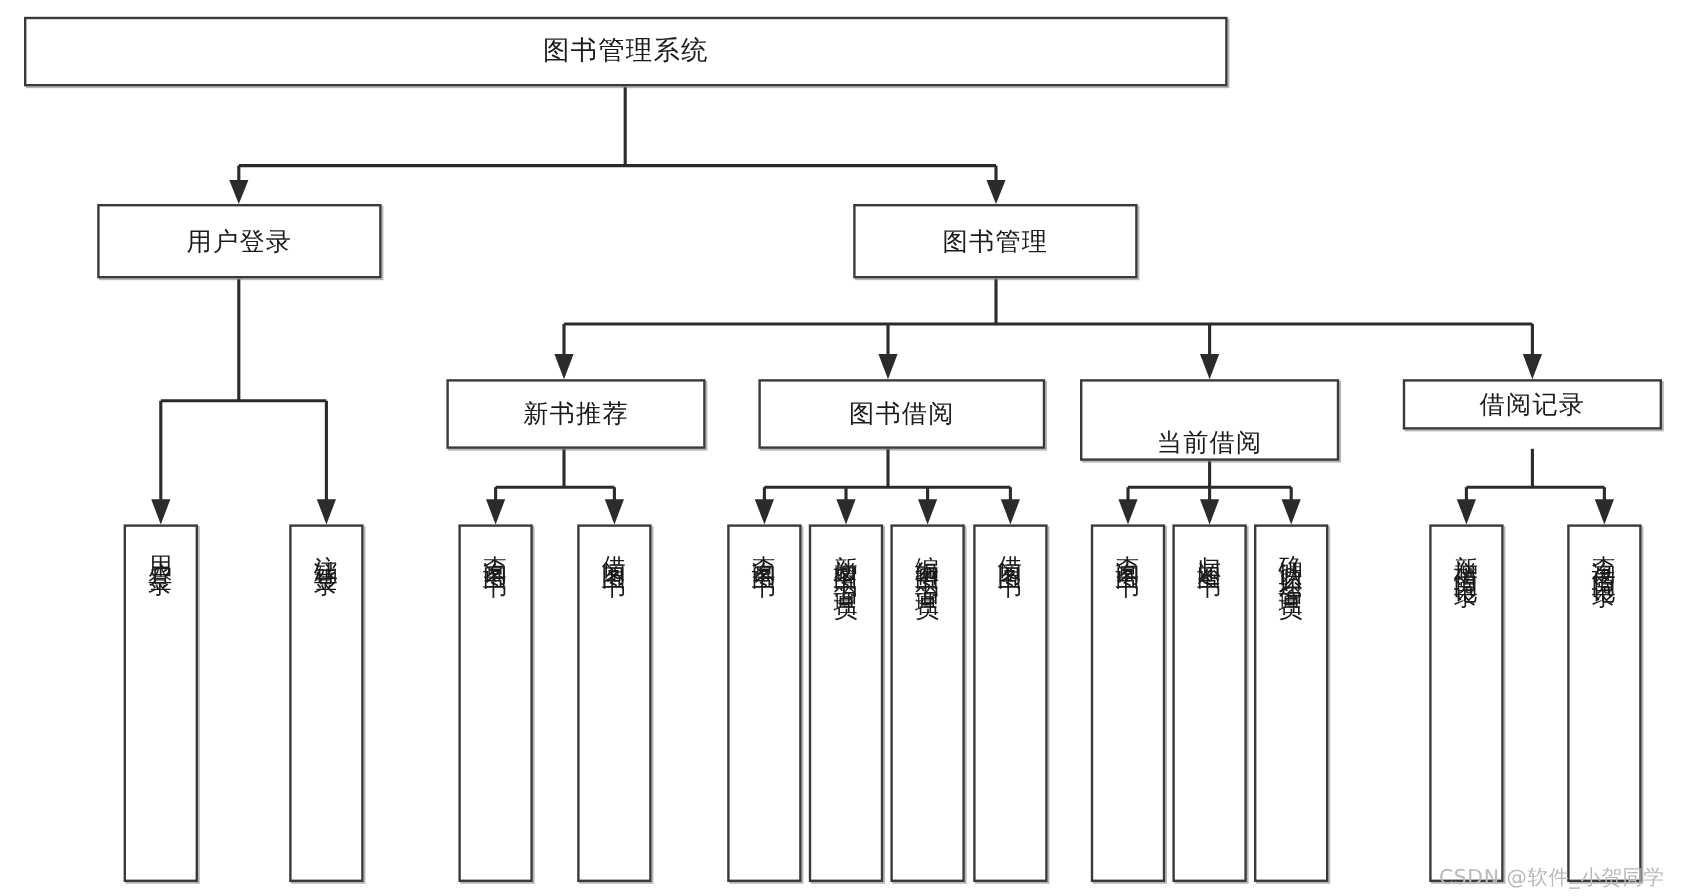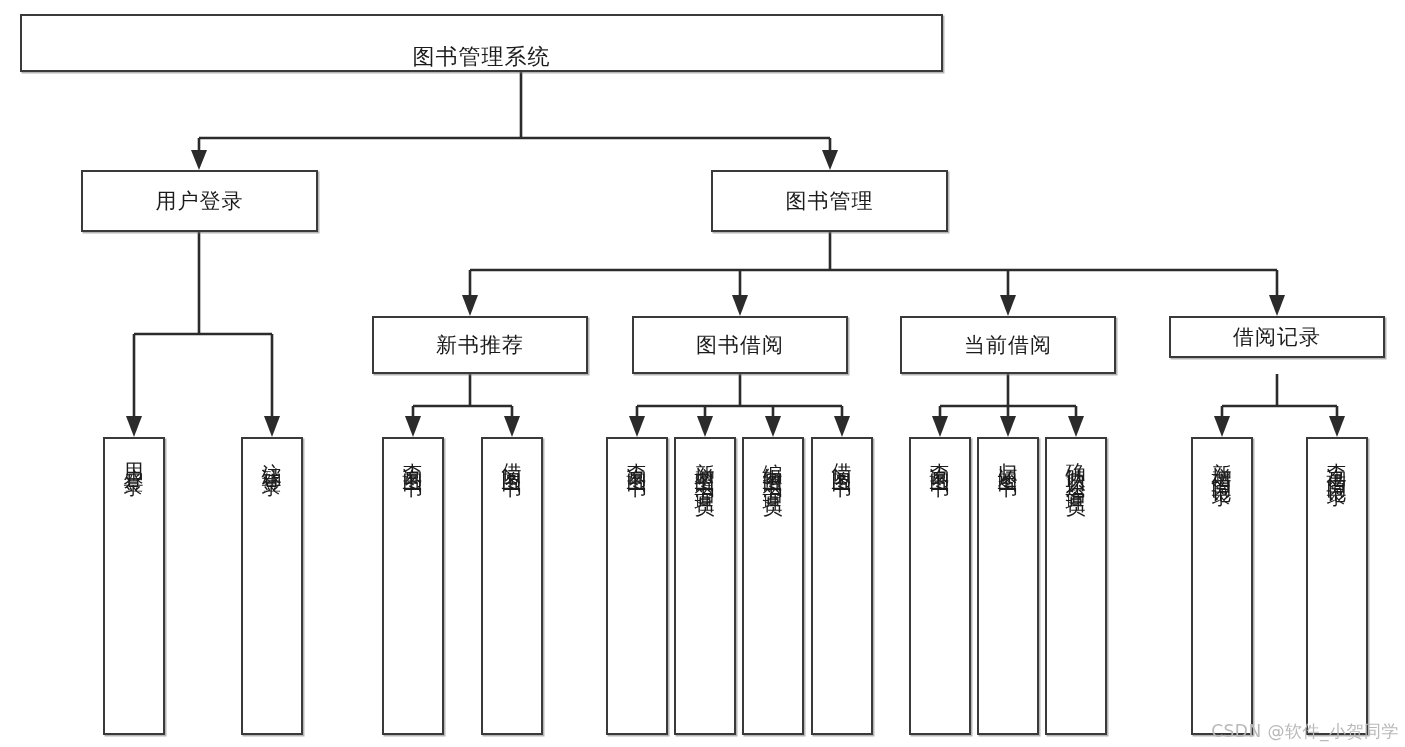--- a/index.html
+++ b/index.html
@@ -72,21 +72,21 @@
     writing-mode: vertical-rl;
     text-orientation: upright;
     font-size: 20px;
     letter-spacing: 5px;
     line-height: 1;
     white-space: nowrap;
   }
   
   #watermark {
     position: absolute;
-    right: 6px;
+    right: 18px;
     bottom: 4px;
     font-size: 17px;
     color: #b9b9b9;
     letter-spacing: 0.5px;
     z-index: 3;
     white-space: nowrap;
     font-family: "DejaVu Sans", "Liberation Sans", sans-serif;
   }
 </style>
 </head>
@@ -149,41 +149,41 @@
     <polygon class="arrow" points="1076,437 1068,416 1084,416"></polygon>
 
     <line x1="1277" y1="374" x2="1277" y2="406"></line>
     <line x1="1222" y1="406" x2="1337" y2="406"></line>
     <line x1="1222" y1="406" x2="1222" y2="418"></line>
     <line x1="1337" y1="406" x2="1337" y2="418"></line>
     <polygon class="arrow" points="1222,437 1214,416 1230,416"></polygon>
     <polygon class="arrow" points="1337,437 1329,416 1345,416"></polygon>
   </svg>
 
-  <div class="node horiz root" style="left:20px; top:14px; width:923px; height:58px;align-items:flex-end;">
+  <div class="node horiz root" style="left:20px; top:14px; width:1003px; height:58px;">
     <span class="label">图书管理系统</span>
   </div>
 
   <div class="node horiz" style="left:81px; top:170px; width:237px; height:62px;">
     <span class="label">用户登录</span>
   </div>
 
   <div class="node horiz" style="left:711px; top:170px; width:237px; height:62px;justify-content:center;">
     <span class="label">图书管理</span>
   </div>
 
   <div class="node horiz" style="left:372px; top:316px; width:216px; height:58px;">
     <span class="label">新书推荐</span>
   </div>
 
-  <div class="node horiz" style="left:632px; top:316px; width:216px; height:58px;">
+  <div class="node horiz" style="left:632px; top:316px; width:239px; height:58px;">
     <span class="label">图书借阅</span>
   </div>
 
-  <div class="node horiz" style="left:900px; top:316px; width:216px; height:58px;">
+  <div class="node horiz" style="left:900px; top:316px; width:216px; height:68px;align-items:flex-end;">
     <span class="label">当前借阅</span>
   </div>
 
   <div class="node horiz" style="left:1169px; top:316px; width:216px; height:42px;">
     <span class="label">借阅记录</span>
   </div>
 
   <div class="node vert" style="left:103px; top:437px; width:62px; height:298px;">
     <span class="label">用户登录</span>
   </div>

